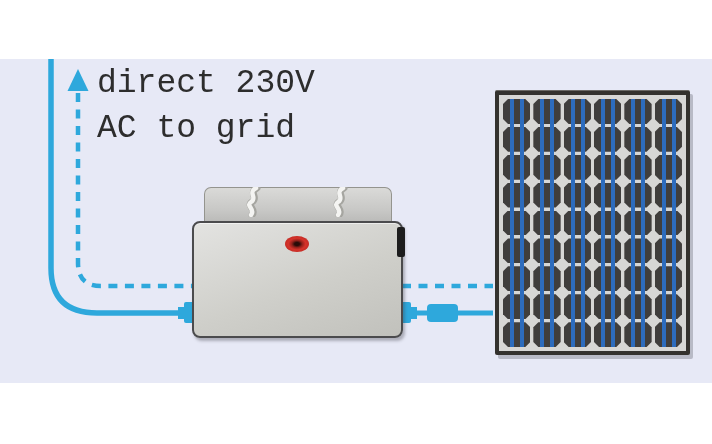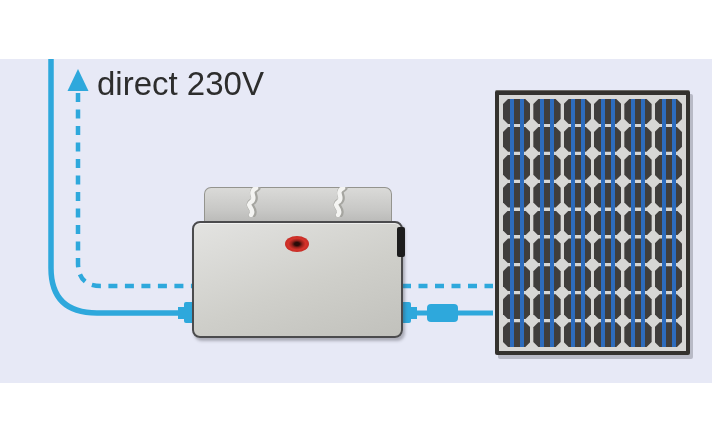--- a/index.html
+++ b/index.html
@@ -1,19 +1,19 @@
 <!DOCTYPE html>
 <html style="--bg-lavender: #e7e9f6; --cable-blue: #2ea8dc; --cell-dark: #403e3c; --stripe-blue: #2d6cbd; --led-red: #d5332b;"><head>
 <meta charset="utf-8">
 <style>
   * { margin:0; padding:0; box-sizing:border-box; }
   html,body { width:712px; height:444px; background:#ffffff; overflow:hidden;
               font-family:"Liberation Sans", sans-serif; }
 
-  .stage { position:relative; width:712px; height:444px; background:#ffffff; }
+  .stage { position:relative; width:712px; height:444px; background:#ffffff;font-family:Liberation Mono, monospace; }
 
   
   .band { position:absolute; left:0; top:59px; width:712px; height:324px;
           background:var(--bg-lavender,#e7e9f6); }
 
   
   .cables { position:absolute; left:0; top:0; width:712px; height:444px; }
   .cable  { fill:none; stroke:var(--cable-blue,#2ea8dc); }
   .dashed { stroke-dasharray:9 7.5; }
   .cfill  { fill:var(--cable-blue,#2ea8dc); stroke:none; }
@@ -80,20 +80,21 @@
     <path class="cable" stroke-width="5" d="M402 313 L493 313"></path>
     <g class="cfill">
       <rect x="401" y="302" width="10" height="21" rx="2"></rect>
       <rect x="409" y="307" width="8" height="12"></rect>
     </g>
     <rect class="cfill" x="427" y="304" width="31" height="18" rx="4"></rect>
   </svg>
 
   <div class="grid-label">
     <div>direct 230V</div>
+    <div>AC to grid</div>
   </div>
 
   <div class="bracket">
     <svg class="slot slot-1" viewBox="0 0 24 30">
       <path d="M14 1 C 5 6 16 10 9 15 C 3 19 14 22 9 28" fill="none" stroke="#a5a5a0" stroke-width="7" stroke-linecap="round" transform="translate(1 0)"></path>
       <path d="M14 1 C 5 6 16 10 9 15 C 3 19 14 22 9 28" fill="none" stroke="#f4f4f2" stroke-width="4.5" stroke-linecap="round"></path>
     </svg>
     <svg class="slot slot-2" viewBox="0 0 24 30">
       <path d="M14 1 C 5 6 16 10 9 15 C 3 19 14 22 9 28" fill="none" stroke="#a5a5a0" stroke-width="7" stroke-linecap="round" transform="translate(1 0)"></path>
       <path d="M14 1 C 5 6 16 10 9 15 C 3 19 14 22 9 28" fill="none" stroke="#f4f4f2" stroke-width="4.5" stroke-linecap="round"></path>

